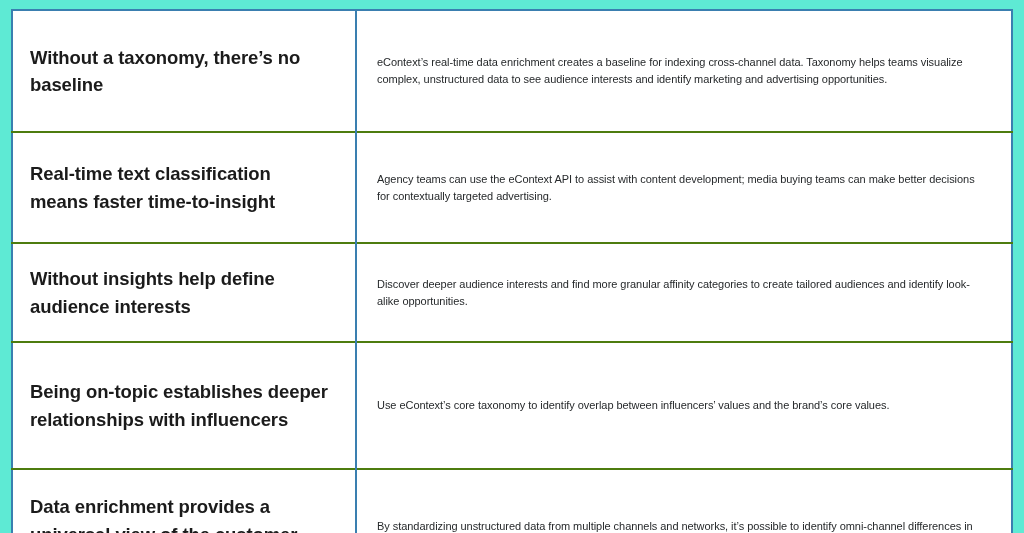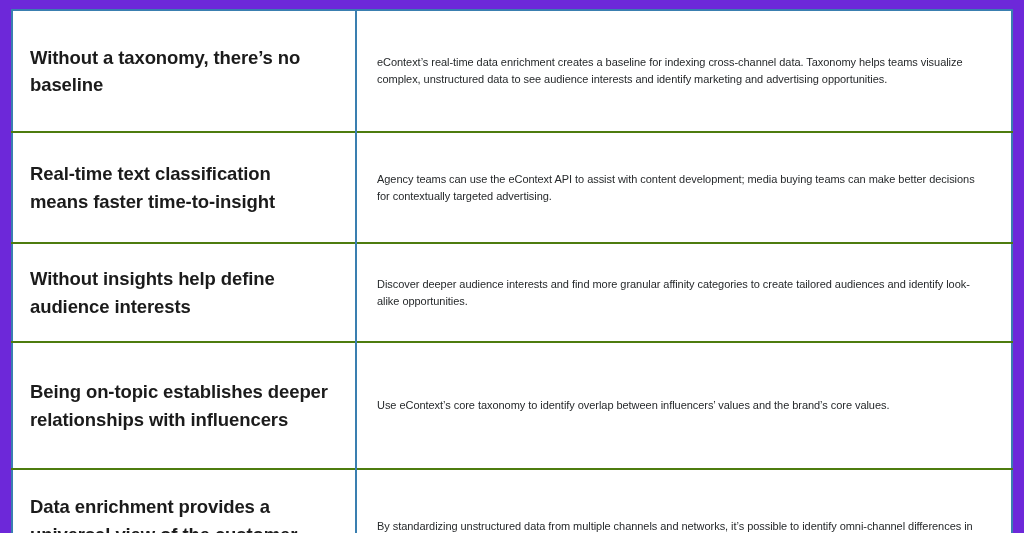--- a/index.html
+++ b/index.html
@@ -13,21 +13,21 @@
     background: #ffffff;
     font-family: "Liberation Sans", "DejaVu Sans", sans-serif;
     -webkit-font-smoothing: antialiased;
     overflow: hidden;
   }
 
   .page {
     position: relative;
     width: 1024px;
     height: 533px;
-    background: #6d28d9;
+    background: #5eead4;
     box-sizing: border-box;
   }
 
   .benefits-table {
     position: absolute;
     left: 11px;
     top: 9px;
     width: 1002px;
     border-collapse: collapse;
     table-layout: fixed;

